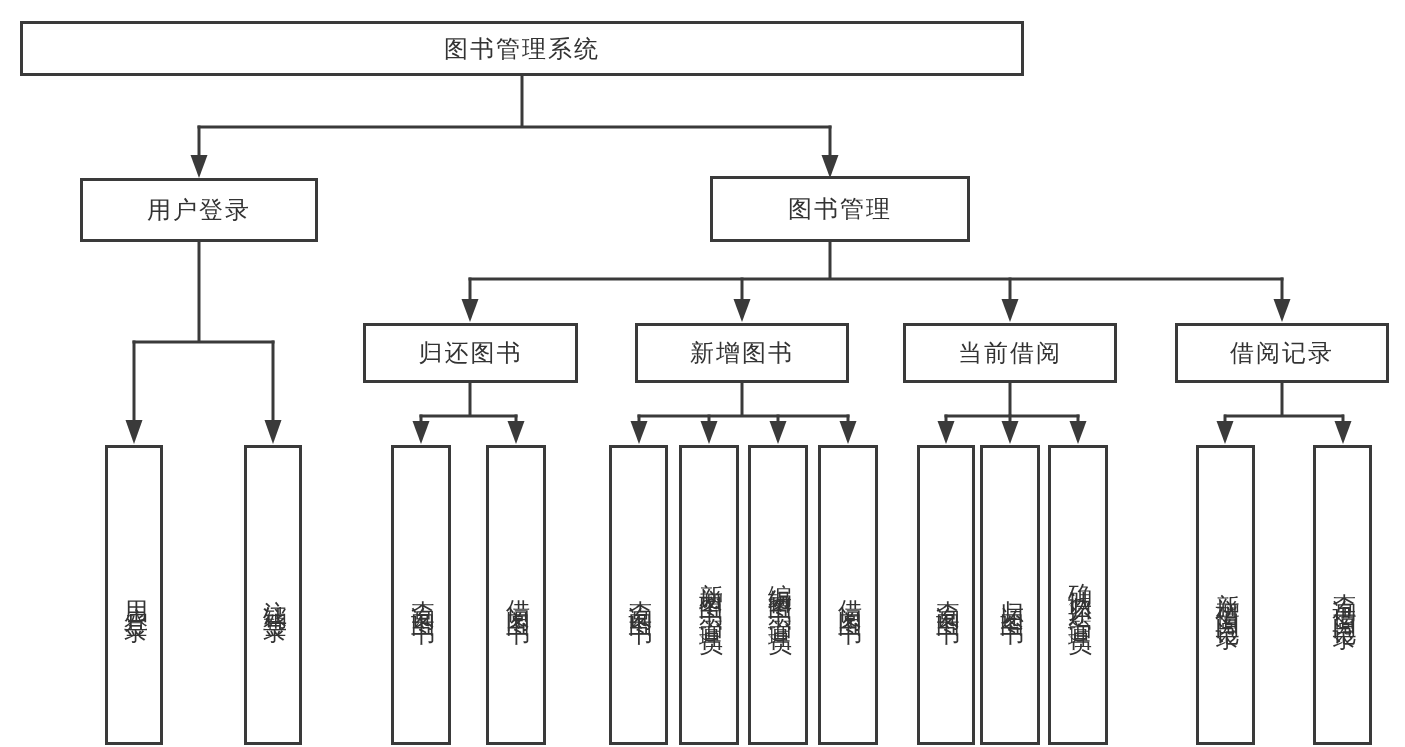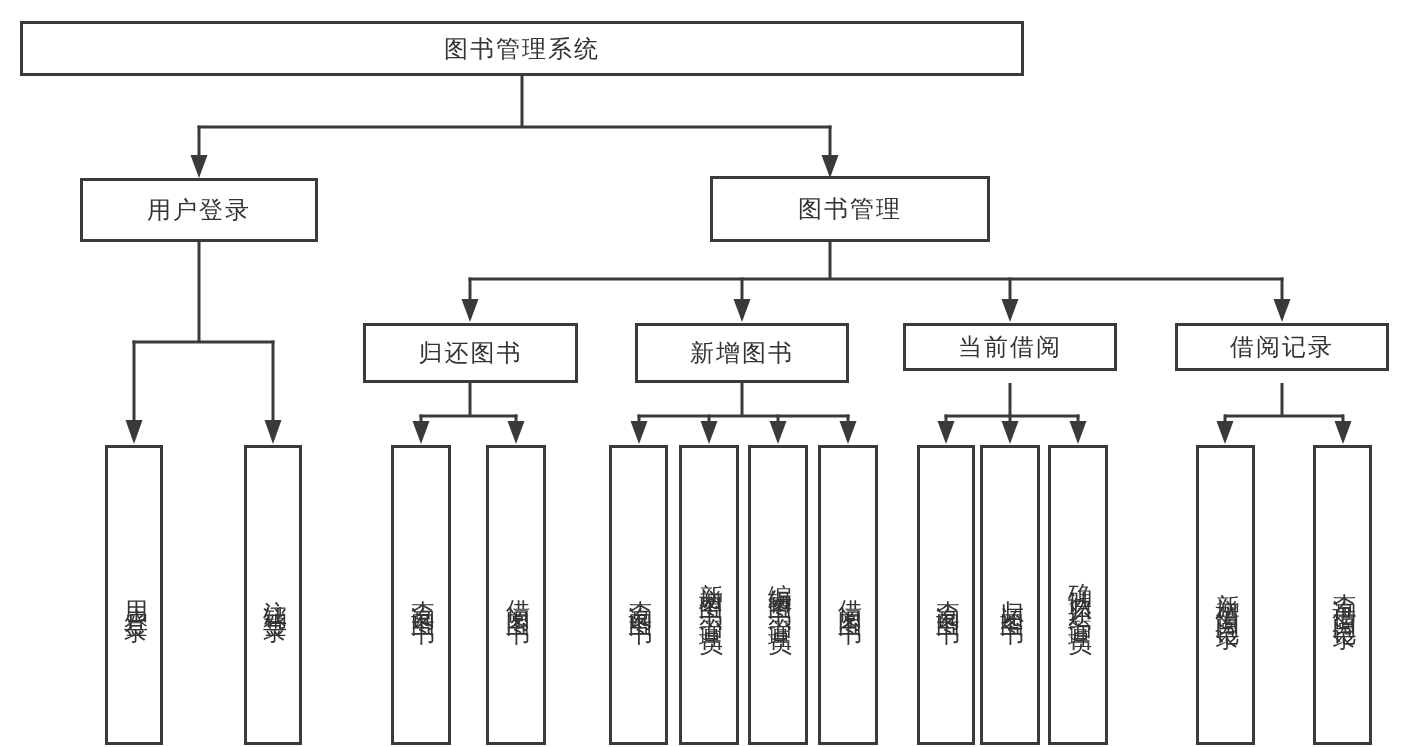--- a/index.html
+++ b/index.html
@@ -113,26 +113,26 @@
       <polygon points="1001.5,413 1018.5,413 1010,436"></polygon>
       <polygon points="1069.5,413 1086.5,413 1078,436"></polygon>
       <polygon points="1216.5,413 1233.5,413 1225,436"></polygon>
       <polygon points="1334.5,413 1351.5,413 1343,436"></polygon>
     </g>
   </svg>
 
   <div class="node hnode" style="left:20px; top:13px; width:1004px; height:55px">图书管理系统</div>
 
   <div class="node hnode" style="left:80px; top:170px; width:238px; height:64px">用户登录</div>
-  <div class="node hnode" style="left:710px; top:168px; width:280px; height:66px">图书管理</div>
+  <div class="node hnode" style="left:710px; top:168px; width:260px; height:66px">图书管理</div>
 
   <div class="node hnode" style="left:363px; top:315px; width:215px; height:60px">归还图书</div>
   <div class="node hnode" style="left:635px; top:315px; width:214px; height:60px">新增图书</div>
-  <div class="node hnode" style="left:903px; top:315px; width:214px; height:48px">当前借阅</div>
-  <div class="node hnode" style="left:1175px; top:315px; width:214px; height:48px">借阅记录</div>
+  <div class="node hnode" style="left:903px; top:315px; width:214px; height:60px">当前借阅</div>
+  <div class="node hnode" style="left:1175px; top:315px; width:214px; height:60px">借阅记录</div>
 
   <div class="node vnode" style="left:105px; top:437px; width:58px; height:300px">用户登录</div>
   <div class="node vnode" style="left:244px; top:437px; width:58px; height:300px">注销登录</div>
 
   <div class="node vnode" style="left:391px; top:437px; width:60px; height:300px">查询图书</div>
   <div class="node vnode" style="left:486px; top:437px; width:60px; height:300px">借阅图书</div>
 
   <div class="node vnode" style="left:609px; top:437px; width:59px; height:300px">查询图书</div>
   <div class="node vnode" style="left:679px; top:437px; width:60px; height:300px">新增图书（管理员）</div>
   <div class="node vnode" style="left:748px; top:437px; width:60px; height:300px">编辑图书（管理员）</div>

